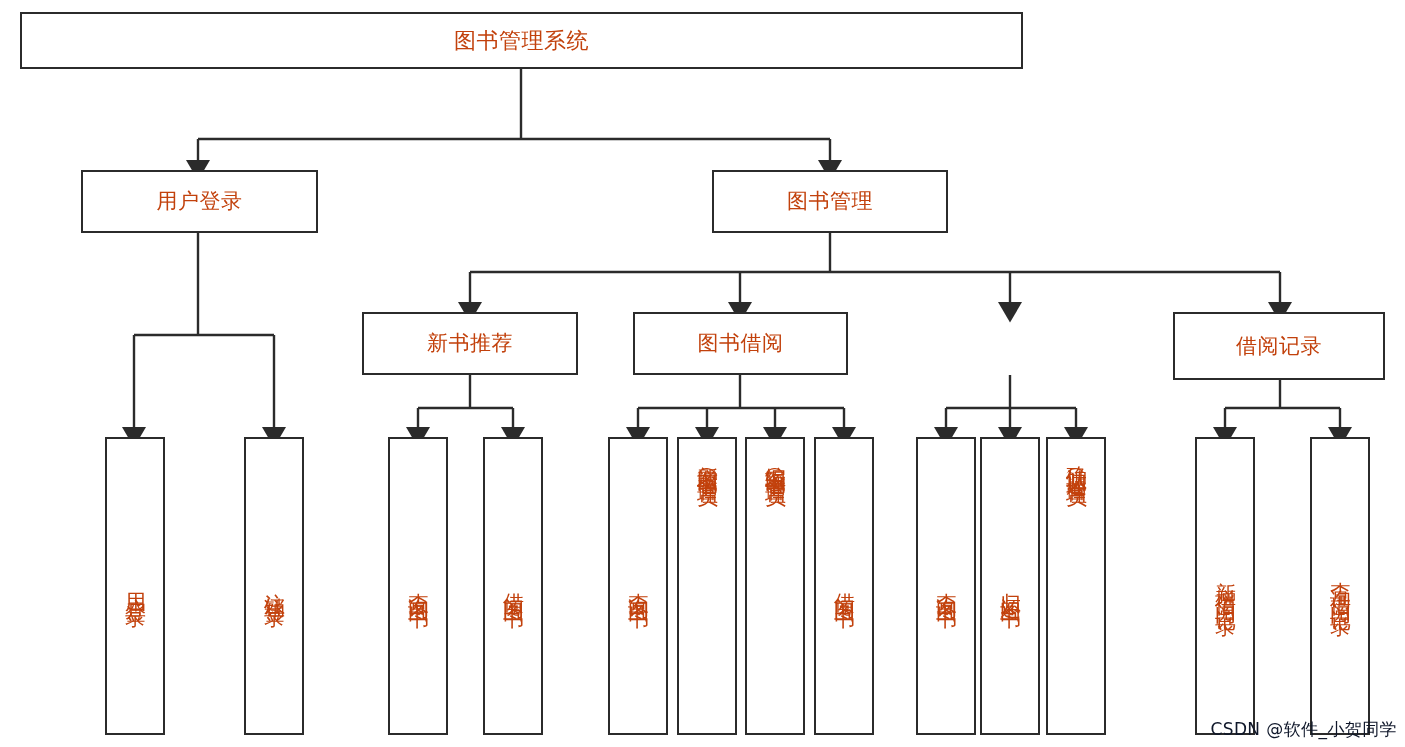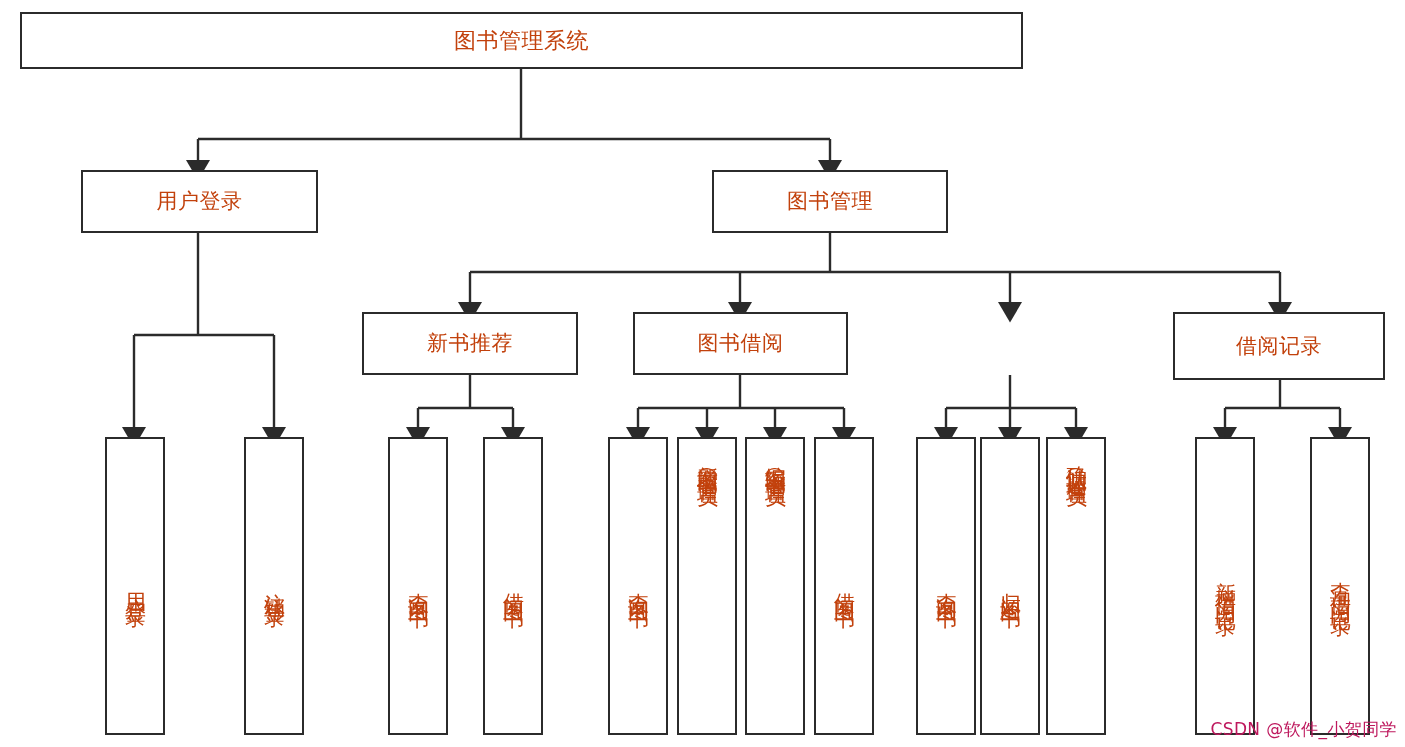--- a/index.html
+++ b/index.html
@@ -73,21 +73,21 @@
   }
   .node.vert.center {
     align-items: center;
     padding-top: 0;
   }
   #watermark {
     position: absolute;
     right: 8px;
     bottom: 6px;
     font-size: 17px;
-    color: #be185d;
+    color: #0f172a;
     letter-spacing: 0.4px;
     z-index: 5;
     white-space: nowrap;
   }
 </style>
 </head>
 <body>
 
 <div id="canvas">
 

